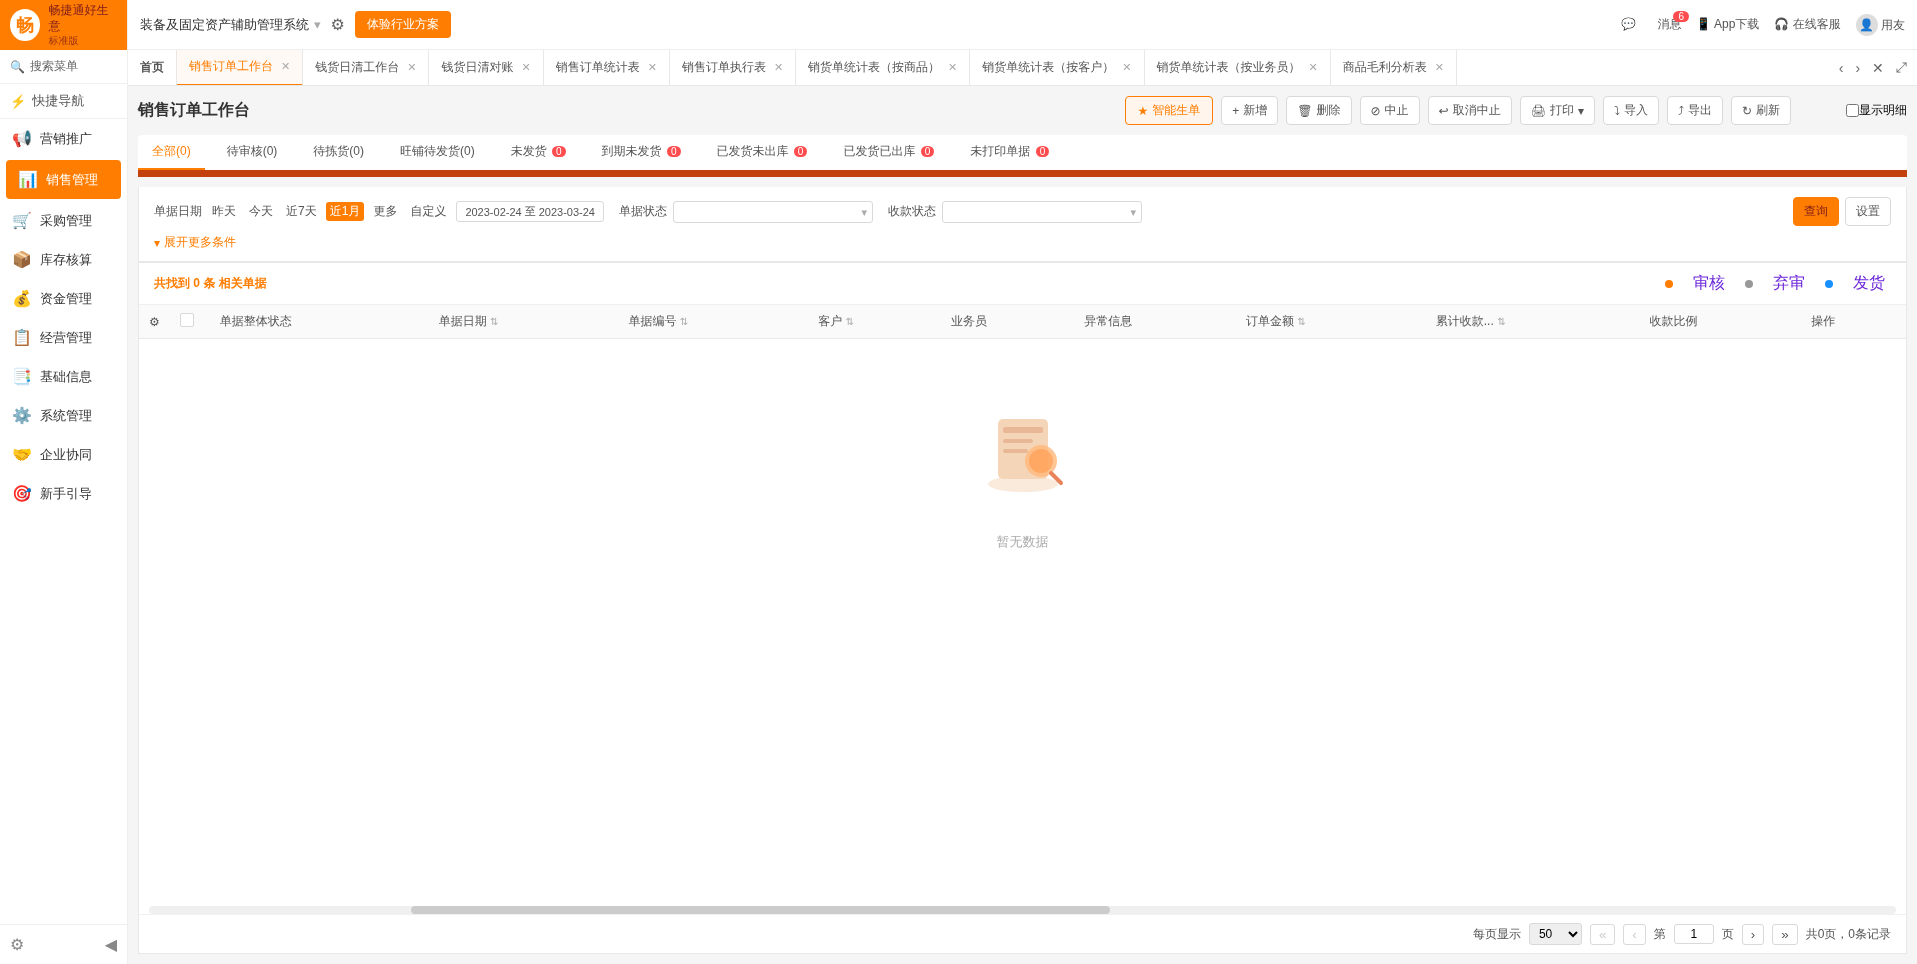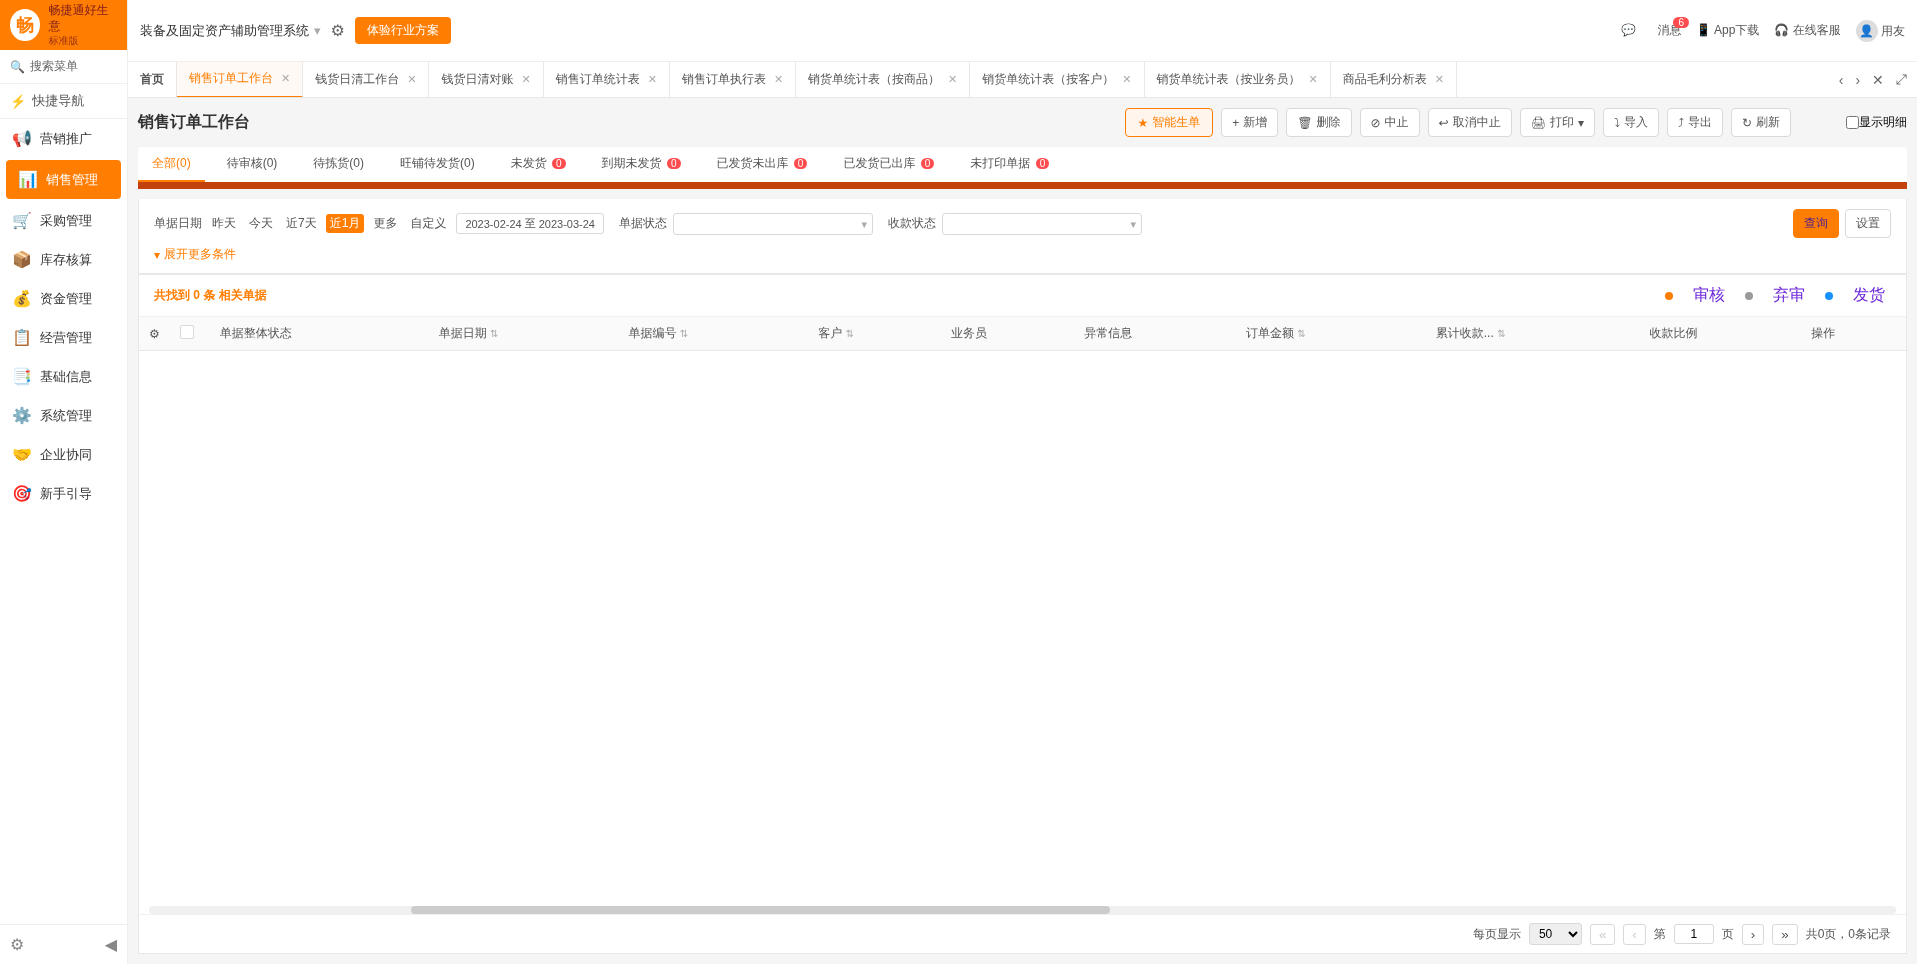--- a/index.html
+++ b/index.html
@@ -14,21 +14,21 @@
     .sidebar-nav { flex: 1; overflow-y: auto; }
     .sidebar-item { display: flex; align-items: center; padding: 10px 12px; gap: 8px; cursor: pointer; color: #333; font-size: 13px; }
     .sidebar-item.active { background: #ff7d00; color: #fff; border-radius: 4px; margin: 2px 6px; }
     .sidebar-item .item-icon { font-size: 16px; width: 20px; text-align: center; }
     .sidebar-bottom { padding: 10px; display: flex; justify-content: space-between; border-top: 1px solid #eee; }
 
     
     .main { flex: 1; display: flex; flex-direction: column; overflow: hidden; }
 
     
-    .topbar { height: 62px; background: #fff; border-bottom: 1px solid #eee; display: flex; align-items: center; padding: 0 12px; gap: 10px; }
+    .topbar { height: 50px; background: #fff; border-bottom: 1px solid #eee; display: flex; align-items: center; padding: 0 12px; gap: 10px; }
     .topbar-title { font-size: 13px; color: #333; display: flex; align-items: center; gap: 5px; }
     .topbar-gear { color: #666; cursor: pointer; font-size: 16px; }
     .topbar-solution { background: #ff7d00; color: #fff; border: none; padding: 5px 12px; border-radius: 4px; cursor: pointer; font-size: 12px; }
     .topbar-right { margin-left: auto; display: flex; align-items: center; gap: 15px; color: #555; font-size: 12px; }
     .topbar-badge { position: relative; display: inline-block; }
     .badge-dot { position: absolute; top: -5px; right: -8px; background: #ff4d4f; color: #fff; border-radius: 10px; font-size: 10px; padding: 0 4px; min-width: 16px; text-align: center; }
 
     
     .tabbar { background: #fff; border-bottom: 1px solid #e8e8e8; display: flex; align-items: center; overflow: hidden; height: 36px; }
     .tab { display: flex; align-items: center; padding: 0 12px; height: 36px; border-right: 1px solid #e8e8e8; cursor: pointer; font-size: 12px; color: #555; white-space: nowrap; gap: 5px; flex-shrink: 0; }
@@ -372,21 +372,21 @@
         </div>
         <div class="search-field">
           <label>收款状态</label>
           <div class="select-wrapper">
             <select class="select-field" style="min-width:200px;">
               <option value=""></option>
             </select>
           </div>
         </div>
         <div style="margin-left:auto;display:flex;gap:6px;">
-          <button class="btn-action" style="background:#ff7d00;color:#4c1d95;border-color:#ff7d00;">
+          <button class="btn-action" style="background:#ff7d00;color:#7f1d1d;border-color:#ff7d00;">
             <span>查询</span>
           </button>
           <button class="btn-action">
             <span>设置</span>
           </button>
         </div>
       </div>
       <div class="expand-btn">
         <span>▾</span>
         <span>展开更多条件</span>
@@ -463,20 +463,35 @@
               </th>
               <th>
                 <span>操作</span>
               </th>
             </tr>
           </thead>
           <tbody>
           </tbody>
         </table>
 
+        <div class="empty-state">
+          <div class="empty-icon">
+            <svg width="100" height="100" viewBox="0 0 100 100" xmlns="http://www.w3.org/2000/svg">
+              <ellipse cx="50" cy="85" rx="35" ry="8" fill="#f5d5b8" opacity="0.5"></ellipse>
+              <rect x="25" y="20" width="50" height="60" rx="5" fill="#f5d5b8"></rect>
+              <rect x="30" y="28" width="40" height="6" rx="2" fill="#e8b896"></rect>
+              <rect x="30" y="40" width="30" height="4" rx="2" fill="#e8b896"></rect>
+              <rect x="30" y="50" width="25" height="4" rx="2" fill="#e8b896"></rect>
+              <circle cx="68" cy="62" r="16" fill="#ffb87a" opacity="0.8"></circle>
+              <circle cx="68" cy="62" r="12" fill="#ff9a4d" opacity="0.6"></circle>
+              <line x1="78" y1="74" x2="88" y2="84" stroke="#e8835a" stroke-width="4" stroke-linecap="round"></line>
+            </svg>
+          </div>
+          <div class="empty-text">暂无数据</div>
+        </div>
       </div>
 
       <div class="scrollbar-area">
         <div class="scrollbar-thumb"></div>
       </div>
 
       <div class="pagination">
         <span>每页显示</span>
         <select>
           <option value="50">50</option>

